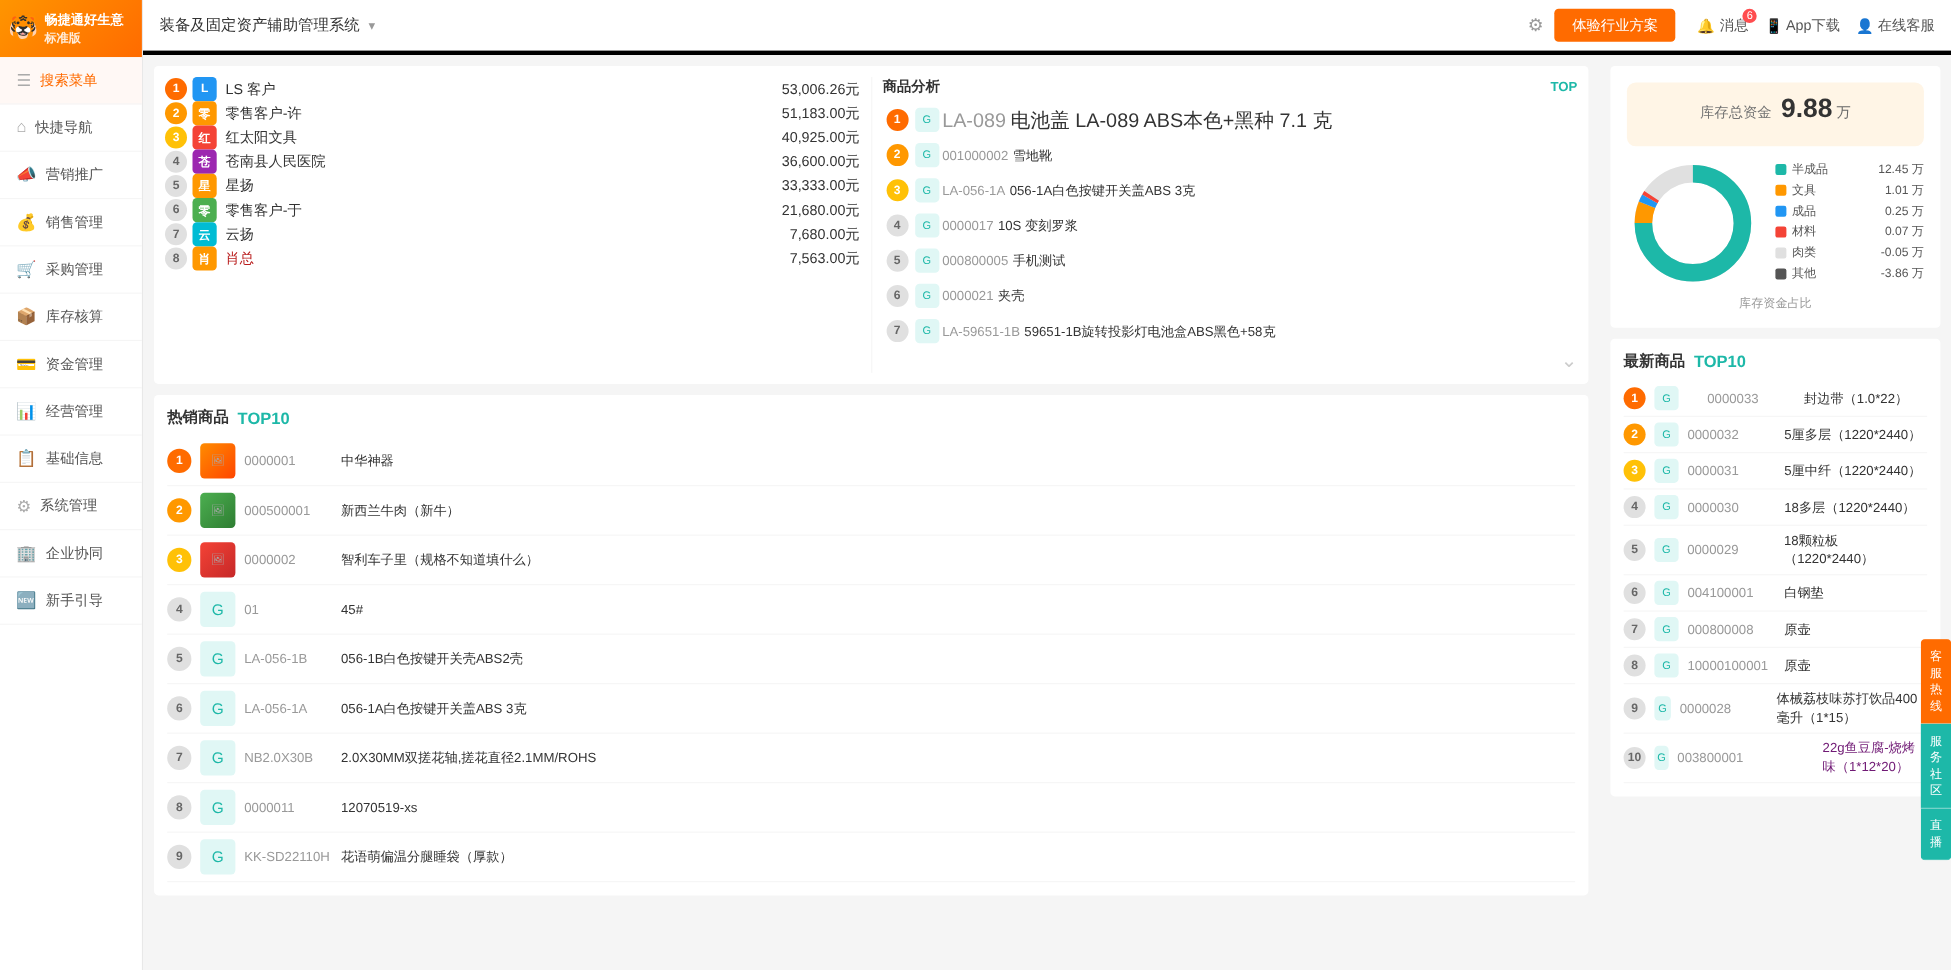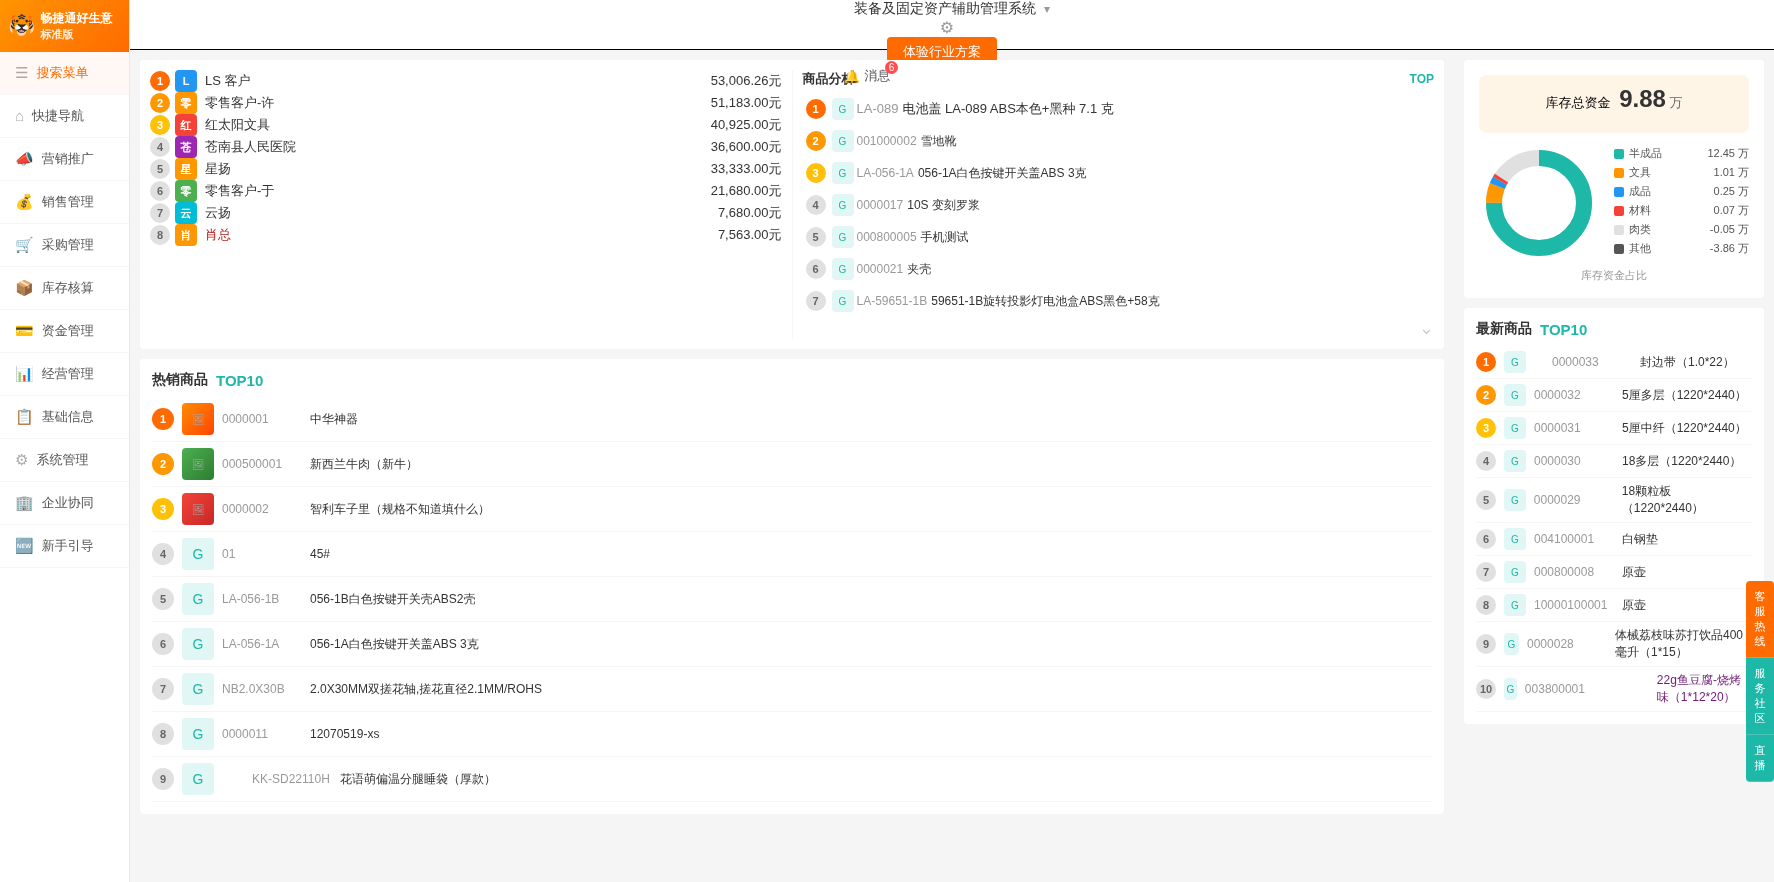--- a/index.html
+++ b/index.html
@@ -51,23 +51,22 @@
       overflow: hidden;
     }
 
     
     .topbar {
       background: white;
       height: 50px;
       display: flex;
       align-items: center;
       padding: 0 15px;
-      border-bottom: 1px solid #000000;
+      border-bottom: 4px solid #000000;
       flex-shrink: 0;
-      flex-direction: column;
     }
     .topbar-system-name {
       font-size: 14px;
       color: #333;
       flex: 1;
       display: flex;
       align-items: center;
       gap: 8px;
     }
     .topbar-system-name .dropdown-icon { color: #999; font-size: 12px; }
@@ -227,21 +226,21 @@
     
     .inventory-card {
       background: white;
       border-radius: 4px;
       padding: 15px;
     }
     .inventory-total {
       text-align: center;
       margin-bottom: 10px;
     }
-    .inventory-total .label { font-size: 13px; color: #000000; }
+    .inventory-total .label { font-size: 13px; color: #737373; }
     .inventory-total .value { font-size: 24px; font-weight: bold; color: #333; }
     .inventory-total .unit { font-size: 13px; color: #666; }
 
     .donut-chart-container {
       display: flex;
       align-items: center;
       gap: 15px;
       margin-top: 10px;
     }
     .donut-svg { flex-shrink: 0; }
@@ -526,21 +525,21 @@
             </div>
             <table style="width:100%; border-collapse:collapse;">
               <tbody id="product-sales-tbody">
                   <tr>
       <td style="width:25px; padding:5px 3px;">
         <span class="rank-badge rank-1">1</span>
       </td>
       <td style="width:28px; padding:5px 3px;">
         <span class="product-icon-gray">G</span>
       </td>
-      <td style="color:#333;font-size:13px;">
+      <td style="color:#333;font-size:18px;">
         <span style="color:#999;margin-right:4px;">LA-089</span>电池盖 LA-089 ABS本色+黑种 7.1 克
       </td>
     </tr>
                   <tr>
       <td style="width:25px; padding:5px 3px;">
         <span class="rank-badge rank-2">2</span>
       </td>
       <td style="width:28px; padding:5px 3px;">
         <span class="product-icon-gray">G</span>
       </td>
@@ -673,21 +672,21 @@
                   <span style="color:#1db8a8;font-size:14px;">G</span>
                 </div>
       <span style="color:#999;font-size:12px;min-width:80px;">0000011</span>
       <span style="color:#333;font-size:12px;">12070519-xs</span>
     </div>
               <div class="hot-product-item">
       <span class="rank-badge rank-other" style="width:22px;height:22px;flex-shrink:0;">9</span>
       <div class="product-thumb" style="background:#e0f7f5;">
                   <span style="color:#1db8a8;font-size:14px;">G</span>
                 </div>
-      <span style="color:#999;font-size:12px;min-width:80px;margin-left:30px;">KK-SD22110H</span>
+      <span style="color:#999;font-size:12px;min-width:80px;">KK-SD22110H</span>
       <span style="color:#333;font-size:12px;">花语萌偏温分腿睡袋（厚款）</span>
     </div>
             </div>
         </div>
 
       </div>
 
       <div class="right-panel">
 
         <div class="inventory-card">

